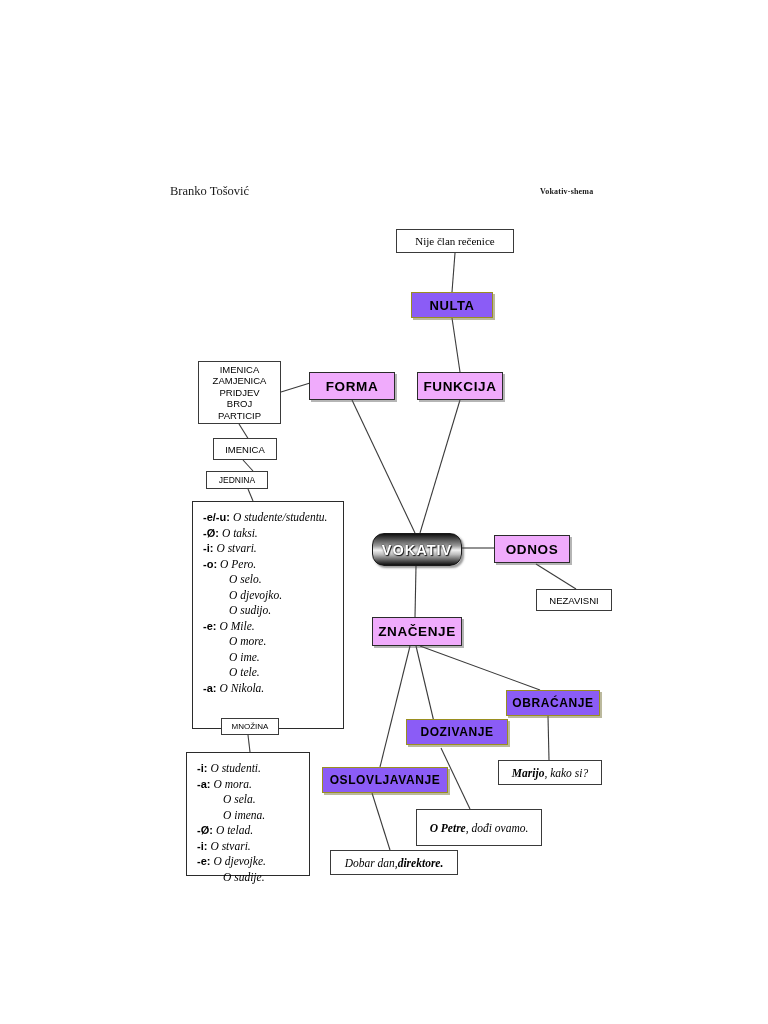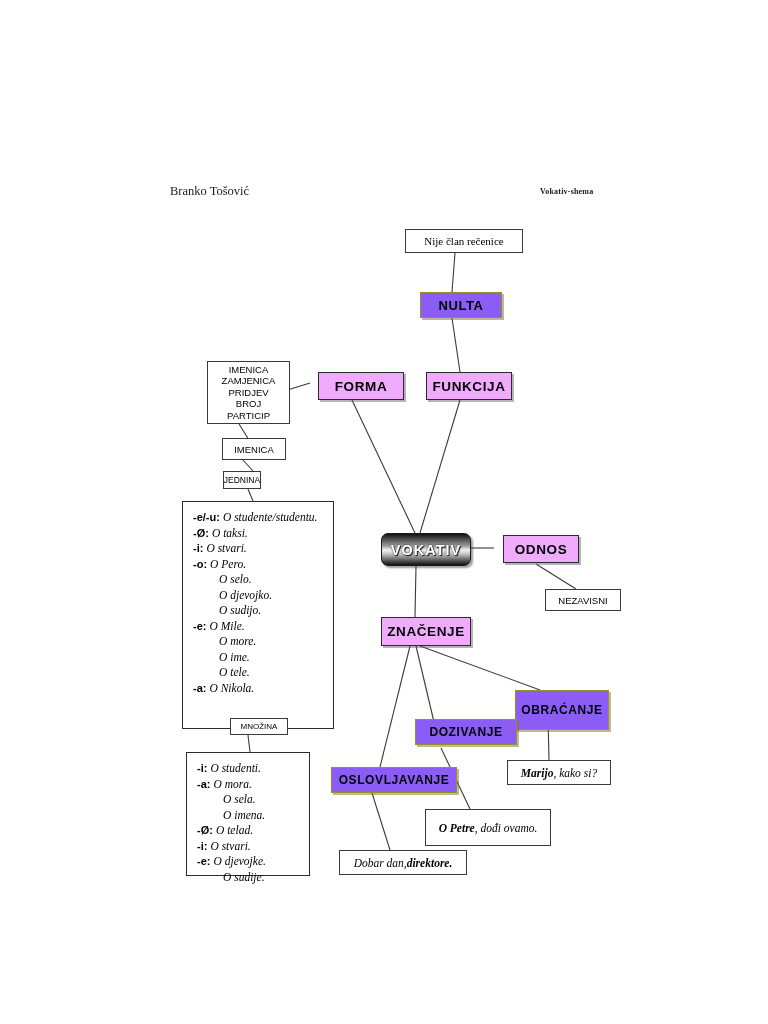--- a/index.html
+++ b/index.html
@@ -9,21 +9,21 @@
     position:relative;overflow:hidden;
   }
   #canvas{position:absolute;left:0;top:0;width:768px;height:1024px;}
   svg#edges{position:absolute;left:0;top:0;width:768px;height:1024px;}
 
   .hdr{position:absolute;font-family:"Liberation Serif", serif;color:#1a1a1a;}
   .hdr-left{left:170px;top:184px;font-size:12.5px;}
   .hdr-right{left:540px;top:187px;font-size:8px;font-weight:bold;letter-spacing:.2px;text-align:right;}
 
   .node{position:absolute;box-sizing:border-box;display:flex;align-items:center;
-        justify-content:center;text-align:right;margin-left:9px;}
+        justify-content:center;text-align:right;}
 
   
   .plain{background:#ffffff;border:1px solid #3a3a3a;
          font-family:"Liberation Sans", sans-serif;font-size:9.5px;color:#000;
          line-height:11px;}
 
   
   .cyan{background:#f0abfc;border:1px solid #2b2b2b;
         font-weight:bold;font-size:13.5px;color:#000;letter-spacing:.6px;
         box-shadow:2px 2px 0 rgba(90,90,90,.45);}
@@ -123,23 +123,23 @@
   <div class="node plain multiline" style="left:198px;top:361px;width:83px;height:63px;">
     <span>IMENICA</span>
     <span>ZAMJENICA</span>
     <span>PRIDJEV</span>
     <span>BROJ</span>
     <span>PARTICIP</span>
   </div>
 
   <div class="node plain" style="left:213px;top:438px;width:64px;height:22px;">IMENICA</div>
 
-  <div class="node plain" style="left:214px;top:471px;width:38px;height:18px;font-size:8.5px;">JEDNINA</div>
+  <div class="node plain" style="left:206px;top:471px;width:62px;height:18px;font-size:8.5px;">JEDNINA</div>
 
-  <div class="listbox" style="left:182px;top:501px;width:152px;height:228px;">
+  <div class="listbox" style="left:192px;top:501px;width:152px;height:228px;">
     <div id="singular-rows">
         <div class="row"><span class="end">-e/-u: </span><span class="ex2">O studente/studentu.</span></div>
         <div class="row"><span class="end">-Ø: </span><span class="ex2">O taksi.</span></div>
         <div class="row"><span class="end">-i: </span><span class="ex2">O stvari.</span></div>
         <div class="row"><span class="end">-o: </span><span class="ex2">O Pero.</span></div>
         <div class="row ind"><span class="ex2">O selo.</span></div>
         <div class="row ind"><span class="ex2">O djevojko.</span></div>
         <div class="row ind"><span class="ex2">O sudijo.</span></div>
         <div class="row"><span class="end">-e: </span><span class="ex2">O Mile.</span></div>
         <div class="row ind"><span class="ex2">O more.</span></div>
@@ -157,29 +157,29 @@
         <div class="row"><span class="end">-a: </span><span class="ex2">O mora.</span></div>
         <div class="row ind"><span class="ex2">O sela.</span></div>
         <div class="row ind"><span class="ex2">O imena.</span></div>
         <div class="row"><span class="end">-Ø: </span><span class="ex2">O telad.</span></div>
         <div class="row"><span class="end">-i: </span><span class="ex2">O stvari.</span></div>
         <div class="row"><span class="end">-e: </span><span class="ex2">O djevojke.</span></div>
         <div class="row ind"><span class="ex2">O sudije.</span></div>
       </div>
   </div>
 
-  <div class="node capsule" style="left:372px;top:533px;width:90px;height:33px;">VOKATIV</div>
+  <div class="node capsule" style="left:372px;top:533px;width:90px;height:33px;border-radius:12px;">VOKATIV</div>
 
   <div class="node cyan" style="left:494px;top:535px;width:76px;height:28px;">ODNOS</div>
 
   <div class="node plain" style="left:536px;top:589px;width:76px;height:22px;">NEZAVISNI</div>
 
   <div class="node cyan" style="left:372px;top:617px;width:90px;height:29px;">ZNAČENJE</div>
 
-  <div class="node yellow" style="left:506px;top:690px;width:94px;height:40px;font-size:12px;">OBRAĆANJE</div>
+  <div class="node yellow" style="left:506px;top:690px;width:94px;height:26px;font-size:12px;">OBRAĆANJE</div>
 
   <div class="node yellow" style="left:406px;top:719px;width:102px;height:26px;font-size:12px;">DOZIVANJE</div>
 
   <div class="node yellow" style="left:322px;top:767px;width:126px;height:26px;font-size:12px;">OSLOVLJAVANJE</div>
 
   <div class="node ex" style="left:498px;top:760px;width:104px;height:25px;">
     <b>Marijo</b>
       <span>, kako si?</span>
   </div>
 

